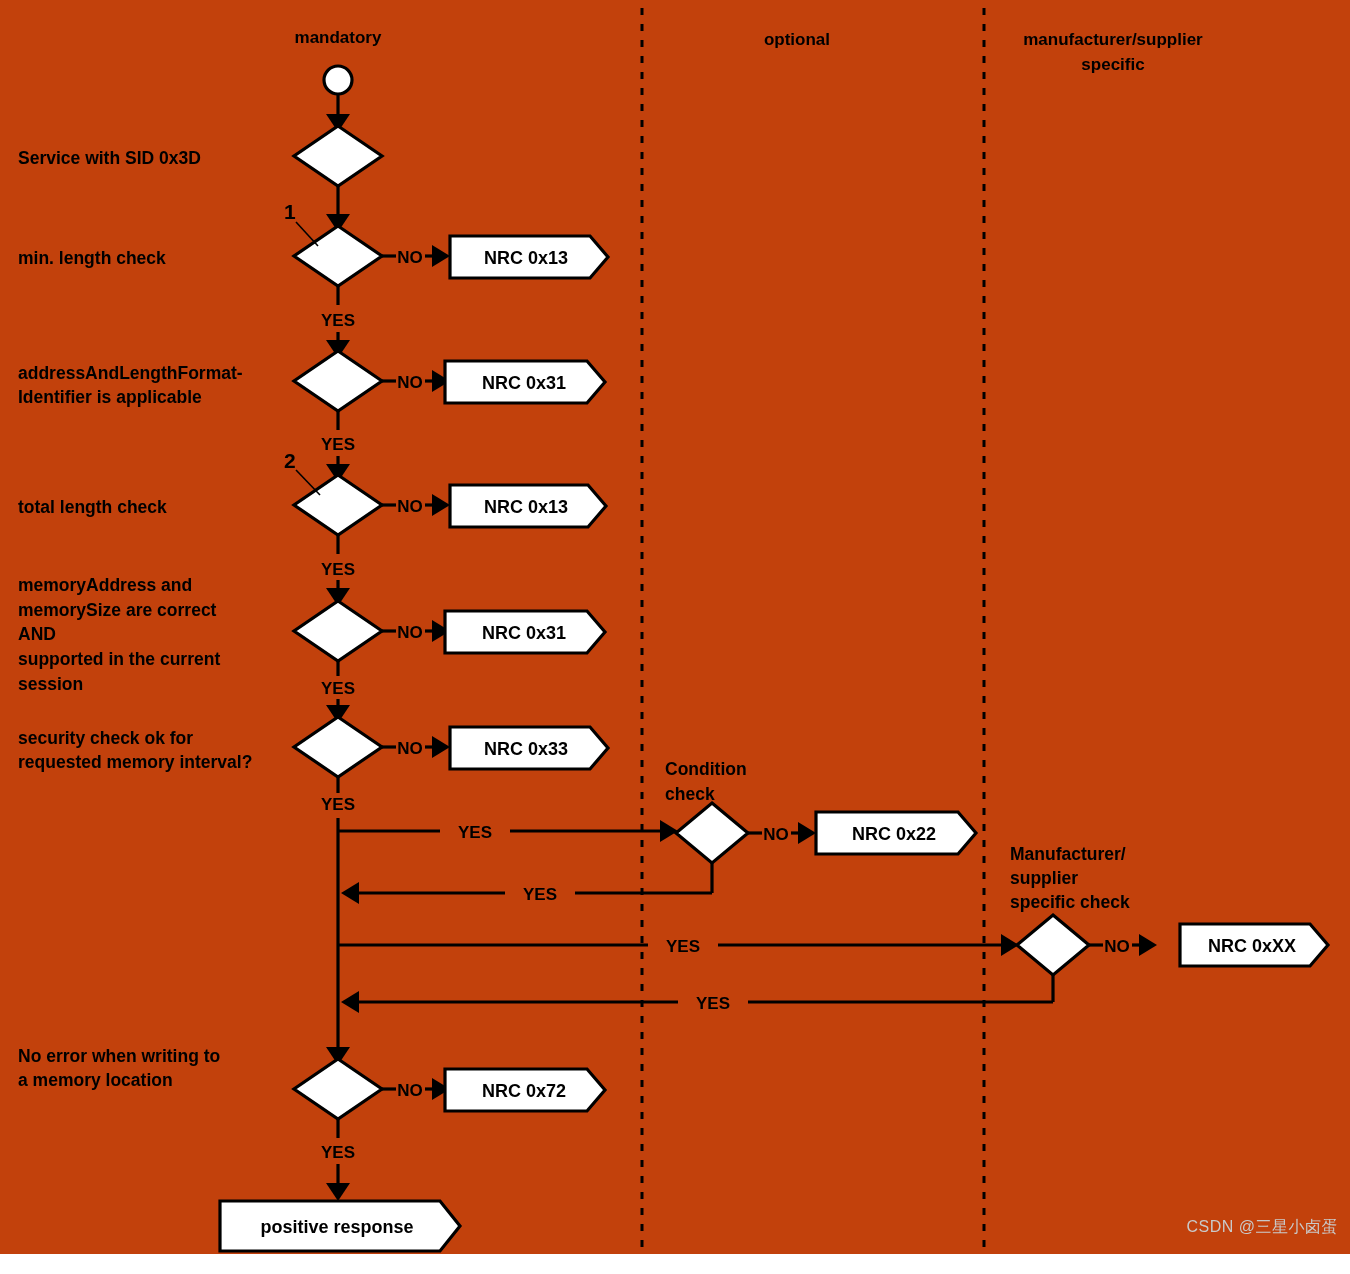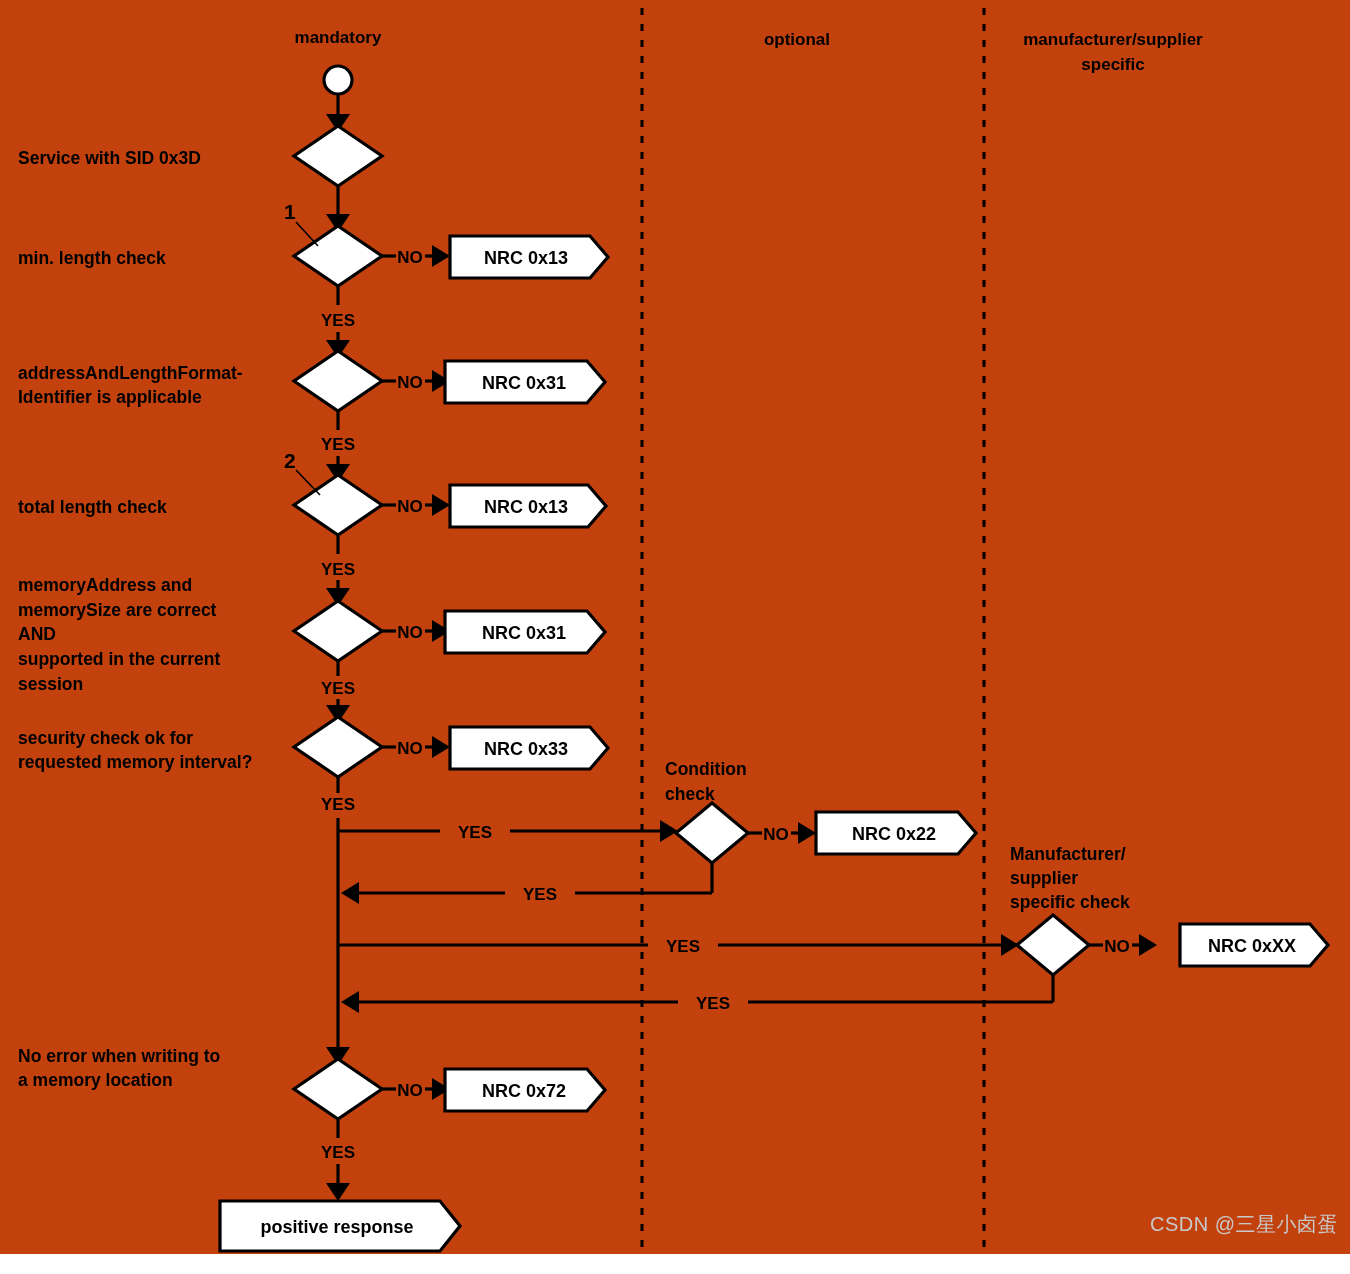--- a/index.html
+++ b/index.html
@@ -58,21 +58,21 @@
   .lbl-head   { font-size: 17px; }
   .lbl-branch { font-size: 17px; }
   .lbl-box    { font-size: 18px; }
   .lbl-num    { font-size: 21px; }
   .lbl-note   { font-size: 17.5px; }
   .watermark {
     position: absolute;
     right: 12px;
     bottom: 16px;
     font-family: "Liberation Sans", sans-serif;
-    font-size: 20px;
+    font-size: 16px;
     color: #c9c9c9;
     white-space: nowrap;
     letter-spacing: 0.5px;
   }
 </style>
 </head>
 <body>
 
 <div id="canvas">
 

